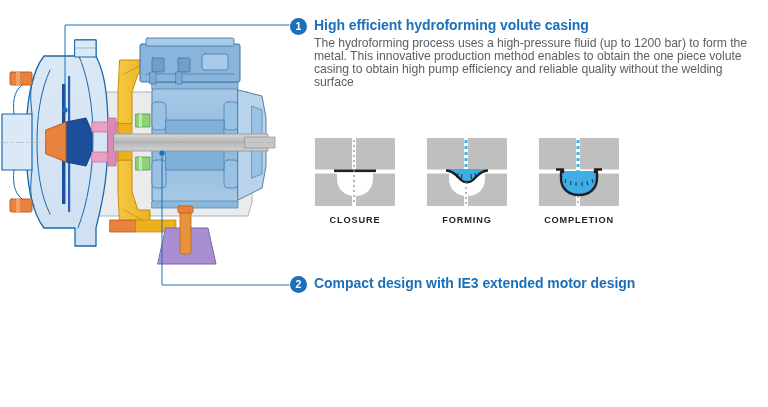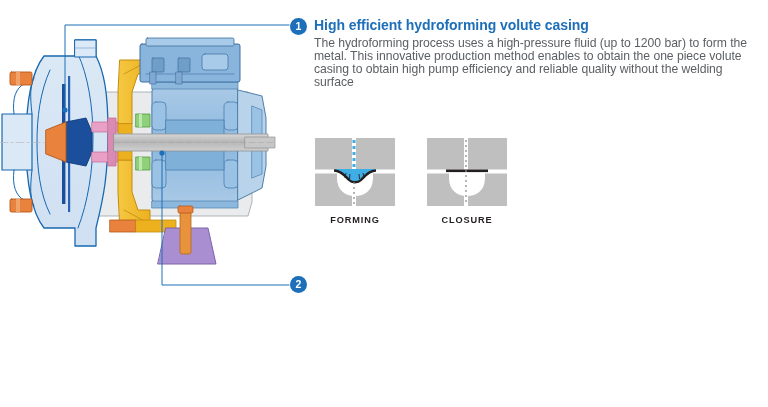--- a/index.html
+++ b/index.html
@@ -229,20 +229,36 @@
       <div class="callout-title">High efficient hydroforming volute casing</div>
     </div>
     <div class="callout-body">The hydroforming process uses a high-pressure fluid (up to 1200 bar) to form the metal. This innovative production method enables to obtain the one piece volute casing to obtain high pump efficiency and reliable quality without the welding surface</div>
   </div>
 
   <div id="process-panels">
 
     <div class="process-step">
       <svg class="process-figure" viewBox="0 0 80 68">
         <rect x="0" y="0" width="80" height="68" fill="#bfbfbf"></rect>
+
+        <rect x="37" y="0" width="4" height="68" fill="#ffffff"></rect>
+        <rect x="0" y="31.5" width="80" height="4" fill="#ffffff"></rect>
+
+        <path d="M22 35 L22 40 C22 52 30 58 40 58 C50 58 58 52 58 40 L58 35 Z" fill="#ffffff"></path>
+
+        <rect x="19" y="31.5" width="42" height="2.6" fill="#231f20"></rect>
+
+        <line x1="39" y1="2" x2="39" y2="66" stroke="#8f8f8f" stroke-width="1.3" stroke-dasharray="2 3"></line>
+      </svg>
+      <div class="process-label">CLOSURE</div>
+    </div>
+
+    <div class="process-step">
+      <svg class="process-figure" viewBox="0 0 80 68">
+        <rect x="0" y="0" width="80" height="68" fill="#bfbfbf"></rect>
         <rect x="37" y="0" width="4" height="68" fill="#ffffff"></rect>
         <rect x="0" y="31.5" width="80" height="4" fill="#ffffff"></rect>
         <path d="M22 35 L22 40 C22 52 30 58 40 58 C50 58 58 52 58 40 L58 35 Z" fill="#ffffff"></path>
 
         <path d="M20 31 L60 31 L60 33 C54 33 50 38 46 42 C43 45 37 45 34 42 C30 38 26 33 20 33 Z" fill="#3FAEE5"></path>
 
         <path d="M19 32.5 C26 32.5 30 38 34 42 C37 45 43 45 46 42 C50 38 54 32.5 61 32.5" fill="none" stroke="#231f20" stroke-width="2.4"></path>
 
         <line x1="39" y1="2" x2="39" y2="38" stroke="#3FAEE5" stroke-width="3" stroke-dasharray="3 3"></line>
 
@@ -253,35 +269,44 @@
           <line x1="48" y1="35" x2="49" y2="40"></line>
         </g>
         <line x1="39" y1="44" x2="39" y2="66" stroke="#8f8f8f" stroke-width="1.3" stroke-dasharray="2 3"></line>
       </svg>
       <div class="process-label">FORMING</div>
     </div>
 
     <div class="process-step">
       <svg class="process-figure" viewBox="0 0 80 68">
         <rect x="0" y="0" width="80" height="68" fill="#bfbfbf"></rect>
-
         <rect x="37" y="0" width="4" height="68" fill="#ffffff"></rect>
         <rect x="0" y="31.5" width="80" height="4" fill="#ffffff"></rect>
 
-        <path d="M22 35 L22 40 C22 52 30 58 40 58 C50 58 58 52 58 40 L58 35 Z" fill="#ffffff"></path>
-
-        <rect x="19" y="31.5" width="42" height="2.6" fill="#231f20"></rect>
-
-        <line x1="39" y1="2" x2="39" y2="66" stroke="#8f8f8f" stroke-width="1.3" stroke-dasharray="2 3"></line>
+        <path d="M21 33 L21 40 C21 52 29 58 40 58 C51 58 59 52 59 40 L59 33 Z" fill="#3FAEE5"></path>
+
+        <path d="M17 31.5 L24 31.5 L24 34 L22 34 L22 40 C22 51 30 57 40 57 C50 57 58 51 58 40 L58 34 L56 34 L56 31.5 L63 31.5" fill="none" stroke="#231f20" stroke-width="2.4" stroke-linejoin="round"></path>
+
+        <line x1="39" y1="2" x2="39" y2="34" stroke="#3FAEE5" stroke-width="3" stroke-dasharray="3 3"></line>
+
+        <g stroke="#231f20" stroke-width="0.9">
+          <line x1="27" y1="41" x2="26" y2="45"></line>
+          <line x1="32" y1="43" x2="31.5" y2="47"></line>
+          <line x1="37" y1="44" x2="37" y2="48"></line>
+          <line x1="43" y1="44" x2="43" y2="48"></line>
+          <line x1="48" y1="43" x2="48.5" y2="47"></line>
+          <line x1="53" y1="41" x2="54" y2="45"></line>
+        </g>
+        <line x1="39" y1="58" x2="39" y2="66" stroke="#8f8f8f" stroke-width="1.3" stroke-dasharray="2 3"></line>
       </svg>
-      <div class="process-label">CLOSURE</div>
-    </div>
-
+      <div class="process-label">COMPLETION</div>
+    </div>
 
   </div>
 
   <div class="callout" id="callout-2">
     <div class="callout-head">
       <div class="badge">2</div>
+      <div class="callout-title">Compact design with IE3 extended motor design</div>
     </div>
   </div>
 
 </div>
 
 </body></html>

